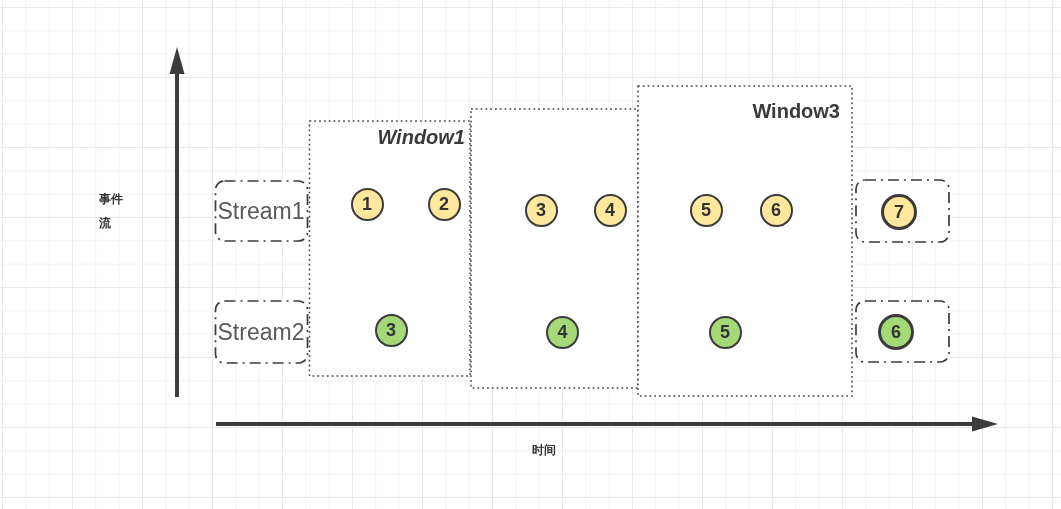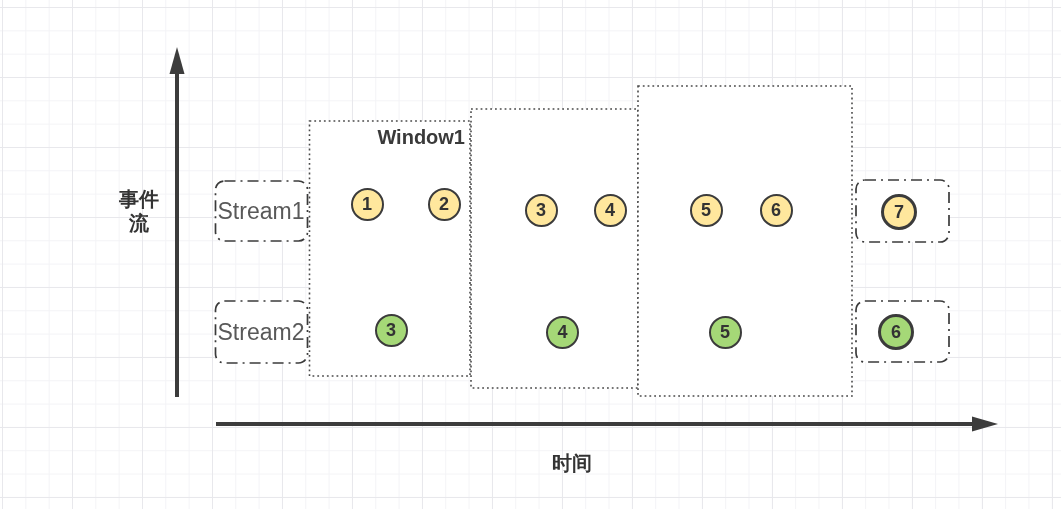--- a/index.html
+++ b/index.html
@@ -17,21 +17,21 @@
     background-size:70px 70px, 70px 70px, 23.333px 23.333px, 23.333px 23.333px;
     background-position:2px 7px, 2px 7px, 2px 7px, 2px 7px;
   }
   #shapes{position:absolute;left:0;top:0;width:1061px;height:509px;}
   .lbl{position:absolute;color:#3a3a3a;}
   .window-label{font-weight:bold;font-size:20px;text-align:right;letter-spacing:0;}
   .stream-label{
     display:flex;align-items:center;justify-content:center;
     font-size:23px;color:#595959;
   }
-  .axis-label{font-weight:bold;font-size:20px;text-align:center;line-height:24px;color:#333;}
+  .axis-label{font-weight:bold;font-size:12px;text-align:left;line-height:24px;color:#333;}
   .evt{
     position:absolute;box-sizing:border-box;
     width:33px;height:33px;border-radius:50%;
     border:2px solid #3b3b3b;
     display:flex;align-items:center;justify-content:center;
     font-size:18px;font-weight:bold;color:#333;
   }
   .evt.yellow{background:#ffe79d;}
   .evt.green{background:#a5d877;}
   .evt.latest{width:36px;height:36px;border-width:3.5px;}
@@ -52,30 +52,31 @@
 
     <rect x="856" y="180" width="93" height="62" rx="9" fill="#ffffff" stroke="#3b3b3b" stroke-width="1.7" stroke-dasharray="11 5 2 5"></rect>
     <rect x="856" y="301" width="93" height="61" rx="9" fill="#ffffff" stroke="#3b3b3b" stroke-width="1.7" stroke-dasharray="11 5 2 5"></rect>
 
     <line x1="177" y1="397" x2="177" y2="72" stroke="#3c3c3c" stroke-width="4"></line>
     <polygon points="177,47 169.5,74 184.5,74" fill="#3c3c3c"></polygon>
     <line x1="216" y1="424" x2="974" y2="424" stroke="#3c3c3c" stroke-width="4"></line>
     <polygon points="998,424 972,416.5 972,431.5" fill="#3c3c3c"></polygon>
   </svg>
 
-  <div class="lbl window-label" style="left:310px;top:126px;width:155px;">Window1</div>
+  <div class="lbl window-label" style="left:310px;top:126px;width:155px;font-style:italic;">Window1</div>
+  <div class="lbl window-label" style="left:692px;top:100px;width:148px;">Window3</div>
 
   <div class="lbl stream-label" style="left:215px;top:181px;width:92px;height:60px;">Stream1</div>
   <div class="lbl stream-label" style="left:215px;top:301px;width:92px;height:62px;text-align:center;">Stream2</div>
 
   <div class="lbl axis-label" style="left:99px;top:187px;width:80px;">
     <div>事件</div>
     <div>流</div>
   </div>
-  <div class="lbl axis-label" style="left:532px;top:451px;width:80px;">时间</div>
+  <div class="lbl axis-label" style="left:532px;top:438px;width:80px;">时间</div>
 
   <div class="evt yellow" style="left:350.5px;top:187.5px;">1</div>
   <div class="evt yellow" style="left:427.5px;top:187.5px;">2</div>
   <div class="evt yellow" style="left:524.5px;top:193.5px;">3</div>
   <div class="evt yellow" style="left:593.5px;top:193.5px;">4</div>
   <div class="evt yellow" style="left:689.5px;top:193.5px;">5</div>
   <div class="evt yellow" style="left:759.5px;top:193.5px;">6</div>
   <div class="evt yellow latest" style="left:881px;top:194px;">7</div>
 
   <div class="evt green" style="left:374.5px;top:313.5px;">3</div>

